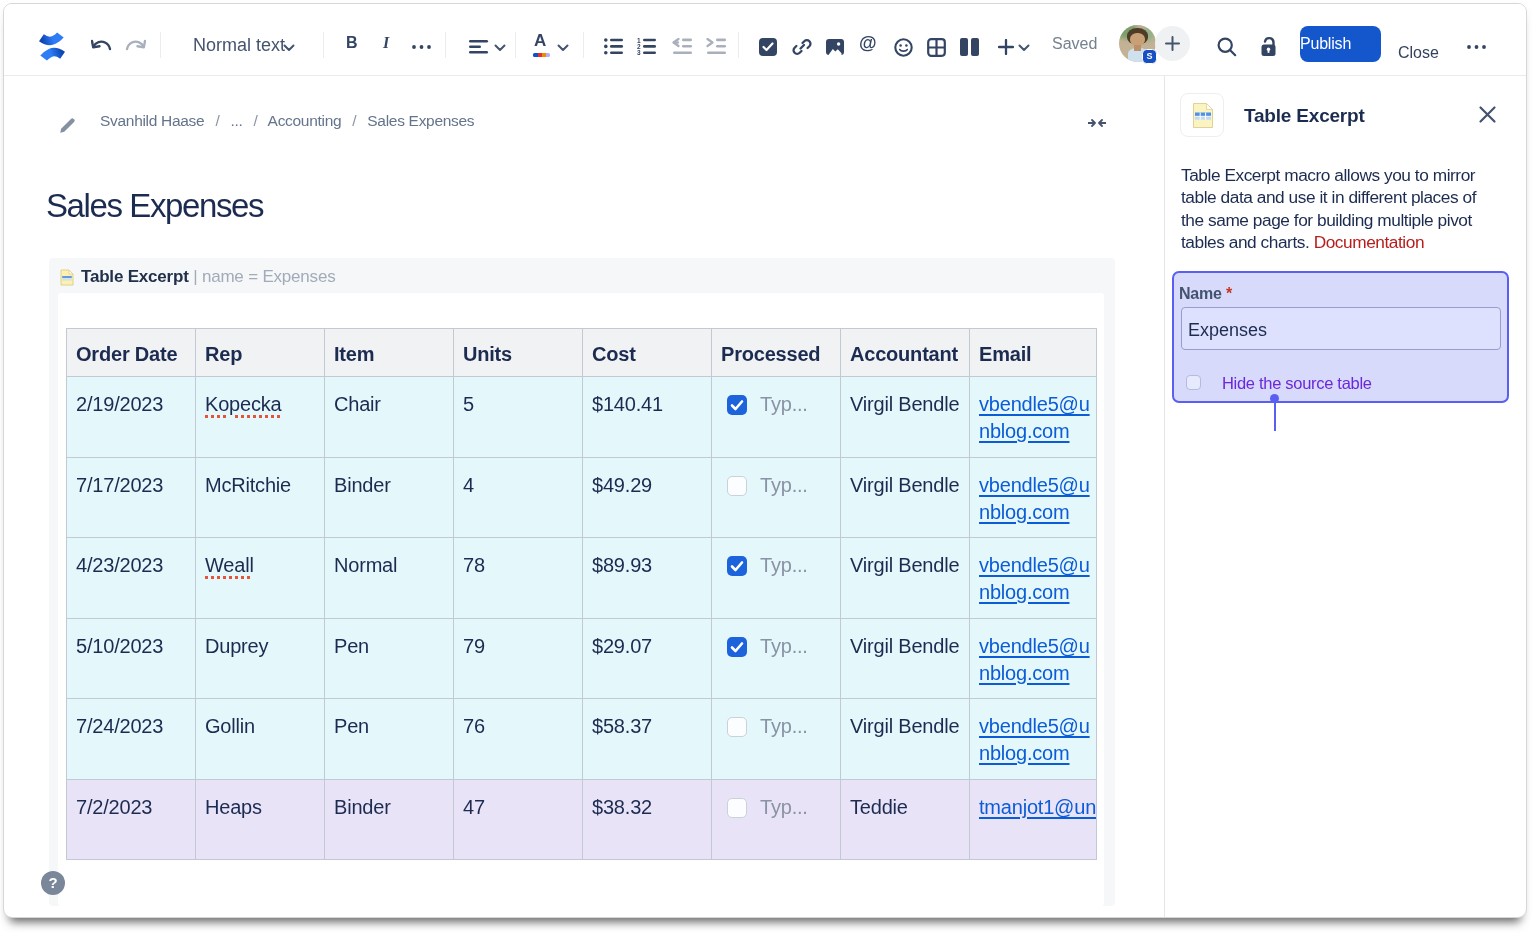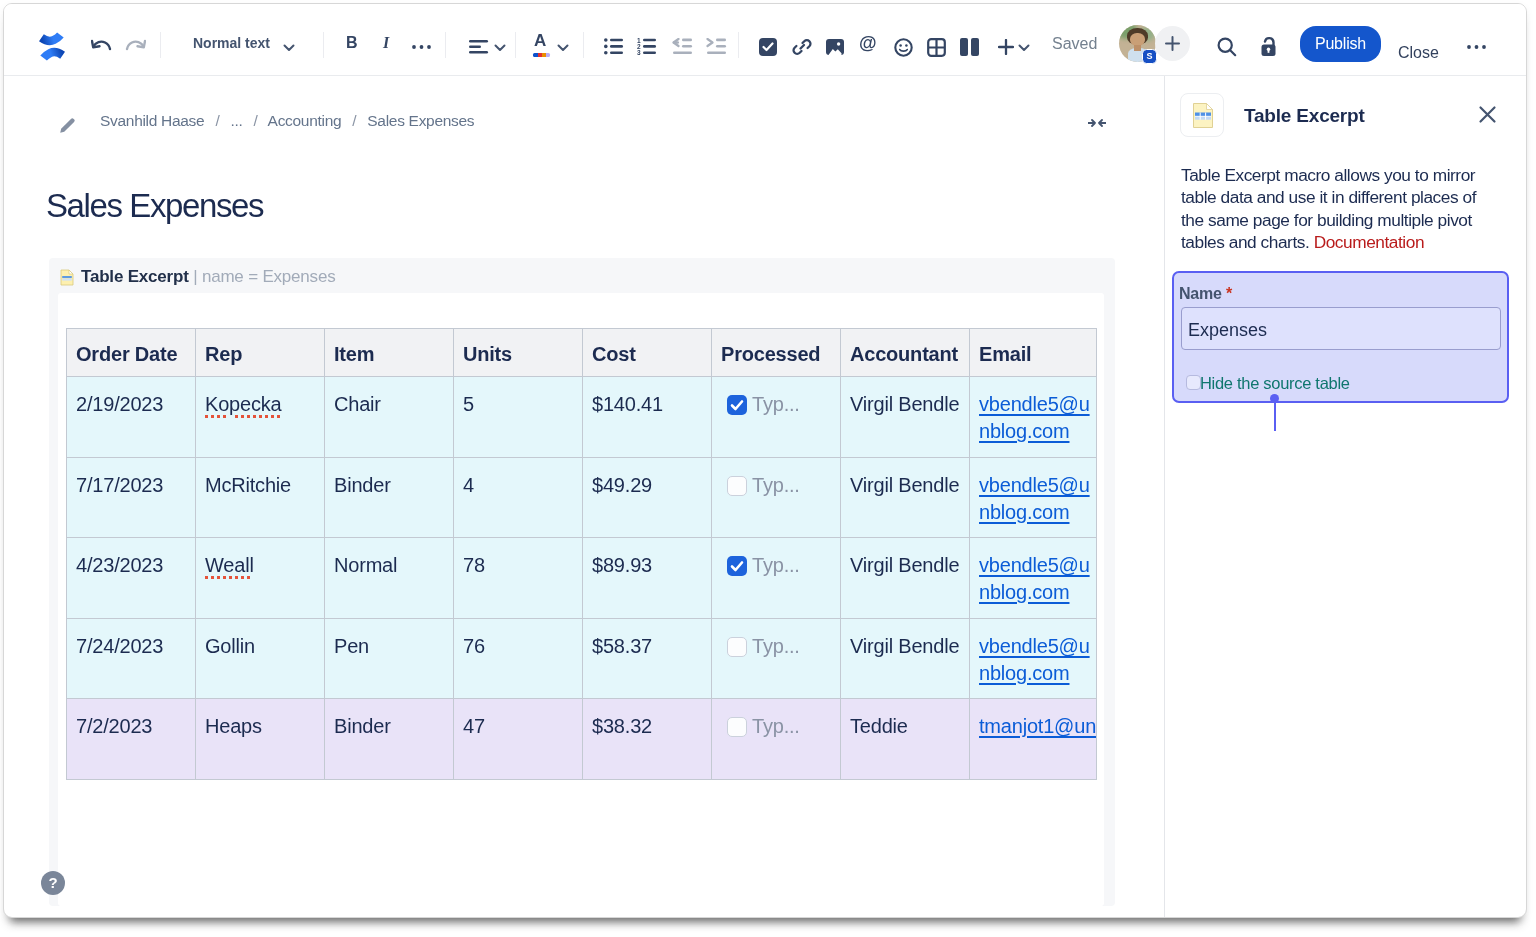--- a/index.html
+++ b/index.html
@@ -7,56 +7,56 @@
   .frame {
     position:absolute; left:3px; top:3px; width:1524px; height:915px;
     background:#fff; border:1px solid #d7d7d7; border-radius:9px;
     box-shadow:0 11px 10px -7px rgba(40,40,40,.68), 0 3px 8px rgba(0,0,0,.05);
     overflow:hidden;
   }
   .abs { position:absolute; }
   
   .toolbar { position:absolute; left:0; top:0; width:100%; height:72px; background:#fff; border-bottom:1px solid #e9ebee; }
   .sep { position:absolute; top:28px; width:1px; height:26px; background:#ebecf0; }
-  .tlabel { position:absolute; top:31px; font-size:14px; color:#44546f; font-weight:700; }
+  .tlabel { position:absolute; top:31px; font-size:18px; color:#44546f; font-weight:400; }
   
   .crumbs { position:absolute; left:96px; top:107.5px; font-size:15.5px; color:#64748b; letter-spacing:-0.3px; }
   .crumbs .slash { color:#8b95a5; padding:0 7px; }
   
   .title { position:absolute; left:42px; top:183px; font-size:33px; font-weight:500; color:#1c2b50; letter-spacing:-1.4px; }
   
   .macro { position:absolute; left:45px; top:254px; width:1066px; height:648px; background:#f6f7f9; border-radius:4px; overflow:hidden; }
   .macro-head { position:absolute; left:32px; top:8.5px; font-size:17px; font-weight:700; color:#22304a; letter-spacing:-0.2px;}
   .macro-head .meta { font-weight:400; color:#a2abb9; }
   .macro-white { position:absolute; left:9px; top:35px; width:1046px; height:613px; background:#fff; border-radius:3px; }
   table.grid { position:absolute; left:17px; top:70px; border-collapse:collapse; table-layout:fixed; width:1030px; }
   table.grid td, table.grid th { border:1px solid #c3c9d2; vertical-align:top; padding:14px 4px 0 9px; font-size:20px; color:#1c2b50; text-align:left; overflow:hidden; letter-spacing:-0.2px; }
   table.grid th { background:#f1f2f4; height:48px; font-weight:700; vertical-align:middle; padding-top:3px; }
   table.grid td { background:#e4f7fb; height:80.5px; line-height:27px; }
   tr.lastrow td { background:#e9e3f8; }
   .sq { text-decoration:underline dotted #e5533a 2.5px; text-underline-offset:4px; }
   a.em { color:#0b5cd7; text-decoration:underline; text-underline-offset:3px; }
   .cb { display:inline-block; width:20px; height:20px; border-radius:5px; vertical-align:-4px; margin-left:6px; }
   .cb.on { background:#1d63dc; }
   .cb.off { background:#fcfdfe; border:1.5px solid #cbd1dc; }
-  .typ { color:#8a93a5; margin-left:5px; }
+  .typ { color:#8a93a5; margin-left:13px; }
   
   .help { position:absolute; left:37px; top:867px; width:24px; height:24px; border-radius:50%; background:#7a8699; color:#fff; font-size:15px; font-weight:700; text-align:center; line-height:24px; }
   
   .divider { position:absolute; left:1160px; top:72px; width:1px; height:843px; background:#e4e6ea; }
   .sb-iconbox { position:absolute; left:1176px; top:89px; width:44px; height:44px; border:1px solid #eceef1; border-radius:8px; background:#fff; }
   .sb-title { position:absolute; left:1240px; top:101px; font-size:19px; font-weight:700; color:#1c2b50; letter-spacing:-0.2px; }
   .sb-desc { position:absolute; left:1177px; top:160px; width:320px; font-size:17.3px; line-height:22.4px; color:#1c2b50; letter-spacing:-0.45px; }
   .sb-desc a { color:#b91c1c; text-decoration:none;margin-top:36px; }
   .namebox { position:absolute; left:1168px; top:267px; width:337px; height:132px; background:#d7dafb; border:2px solid #5a5ff2; border-radius:7px; }
   .namelabel { position:absolute; left:5px; top:12px; font-size:16px; font-weight:700; color:#44546f; letter-spacing:-0.2px; }
   .namelabel .req { color:#ca3521; }
   .nameinput { position:absolute; left:7px; top:34px; width:320px; height:43px; background:#dee1fd; border:1px solid #999dce; border-radius:4px; font-size:18px; color:#1c2b50; line-height:44px; padding-left:6px; }
   .hidebox { position:absolute; left:12px; top:101.5px; width:15px; height:15px; background:#e7e9fd; border:1.5px solid #b6badf; border-radius:4px; }
-  .hidelabel { position:absolute; left:26px; top:101px; font-size:16.5px; color:#0f766e; letter-spacing:-0.3px; }
+  .hidelabel { position:absolute; left:48px; top:101px; font-size:16.5px; color:#6d28d9; letter-spacing:-0.3px; }
   .conn-dot { position:absolute; left:1266px; top:390px; width:9px; height:9px; border-radius:50%; background:#5a5ff2; }
   .conn-line { position:absolute; left:1270px; top:395px; width:1.5px; height:32px; background:#5a5ff2; }
   .tooltip { position:absolute; left:1169px; top:427px; width:197px; height:76px; background:#5558f0; border-radius:11px; color:#fff; font-size:22px; text-align:center; line-height:76px; letter-spacing:-0.2px; }
 </style>
 </head>
 <body>
 <div class="frame">
 
   <div class="toolbar"></div>
 
@@ -215,21 +215,21 @@
 
   <svg class="abs" style="left:1252px;top:32px" width="22" height="21" viewBox="0 0 22 21">
     <g transform="translate(22,0) scale(-1,1)">
       <path d="M4.5 9 L4.5 6.5 A4.3 4.3 0 0 1 13 5.5" fill="none" stroke="#344563" stroke-width="2.4" stroke-linecap="round"></path>
       <rect x="2.5" y="8.5" width="14" height="11.5" rx="2.5" fill="#344563"></rect>
       <circle cx="9.5" cy="13.3" r="1.7" fill="#fff"></circle>
         <rect x="8.6" y="13.8" width="1.8" height="3" fill="#fff"></rect>
     </g>
   </svg>
 
-  <div class="abs" style="left:1296px;top:22px;width:81px;height:36px;border-radius:16px;background:#1456cc;color:#fff;font-size:16px;font-weight:500;text-align:center;line-height:36px;letter-spacing:-0.2px">Publish</div>
+  <div class="abs" style="left:1296px;top:22px;width:81px;height:36px;border-radius:8px;background:#1456cc;color:#fff;font-size:16px;font-weight:500;text-align:left;line-height:36px;letter-spacing:-0.2px">Publish</div>
   <div class="tlabel" style="left:1394px;top:40px;font-size:16px;font-weight:400;color:#32415d">Close</div>
   <svg class="abs" style="left:1463px;top:41px" width="22" height="4" viewBox="0 0 22 4">
       <circle cx="2" cy="2" r="1.9" fill="#344563"></circle>
       <circle cx="9.5" cy="2" r="1.9" fill="#344563"></circle>
       <circle cx="17" cy="2" r="1.9" fill="#344563"></circle>
     </svg>
 
   <svg class="abs" style="left:54px;top:112px" width="19" height="19" viewBox="0 0 17 17">
     <path d="M2 15 L2.8 11.4 L11.6 2.6 A1.7 1.7 0 0 1 14 2.6 L14.4 3 A1.7 1.7 0 0 1 14.4 5.4 L5.6 14.2 Z" fill="#8590a2"></path>
   </svg>
@@ -300,20 +300,32 @@
             <td>Normal</td>
             <td>78</td>
             <td>$89.93</td>
       <td><span class="cb on"><svg width="20" height="20" viewBox="0 0 20 20">
                   <path d="M5 10.5 L8.5 14 L15 6.5" fill="none" stroke="#fff" stroke-width="2.6" stroke-linecap="round" stroke-linejoin="round"></path>
                 </svg></span><span class="typ">Typ...</span></td>
       <td>Virgil Bendle</td>
             <td><a class="em">vbendle5@u<br>nblog.com</a></td>
     </tr>
     <tr>
+      <td>5/10/2023</td>
+            <td>Duprey</td>
+            <td>Pen</td>
+            <td>79</td>
+            <td>$29.07</td>
+      <td><span class="cb on"><svg width="20" height="20" viewBox="0 0 20 20">
+                  <path d="M5 10.5 L8.5 14 L15 6.5" fill="none" stroke="#fff" stroke-width="2.6" stroke-linecap="round" stroke-linejoin="round"></path>
+                </svg></span><span class="typ">Typ...</span></td>
+      <td>Virgil Bendle</td>
+            <td><a class="em">vbendle5@u<br>nblog.com</a></td>
+    </tr>
+    <tr>
       <td>7/24/2023</td>
             <td>Gollin</td>
             <td>Pen</td>
             <td>76</td>
             <td>$58.37</td>
       <td><span class="cb off"></span><span class="typ">Typ...</span></td>
       <td>Virgil Bendle</td>
             <td><a class="em">vbendle5@u<br>nblog.com</a></td>
     </tr>
     <tr class="lastrow">

